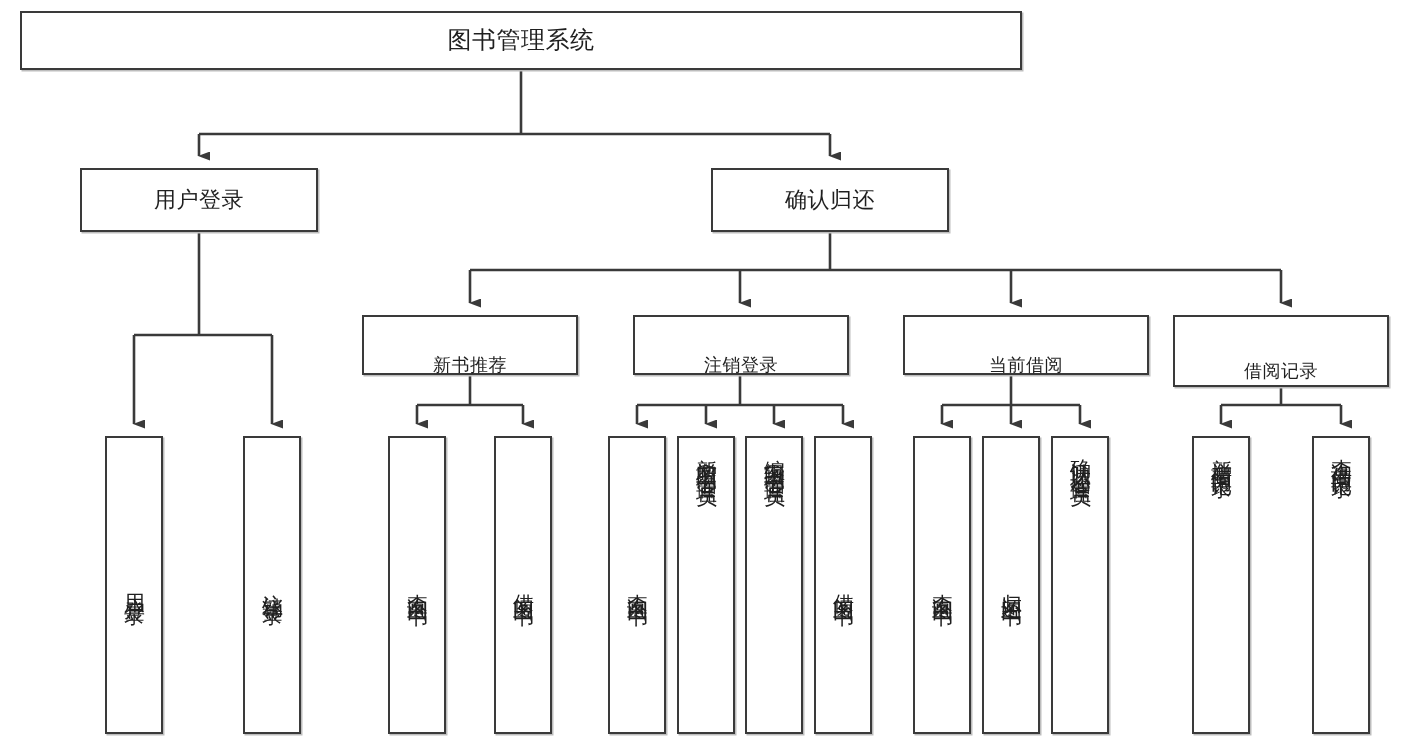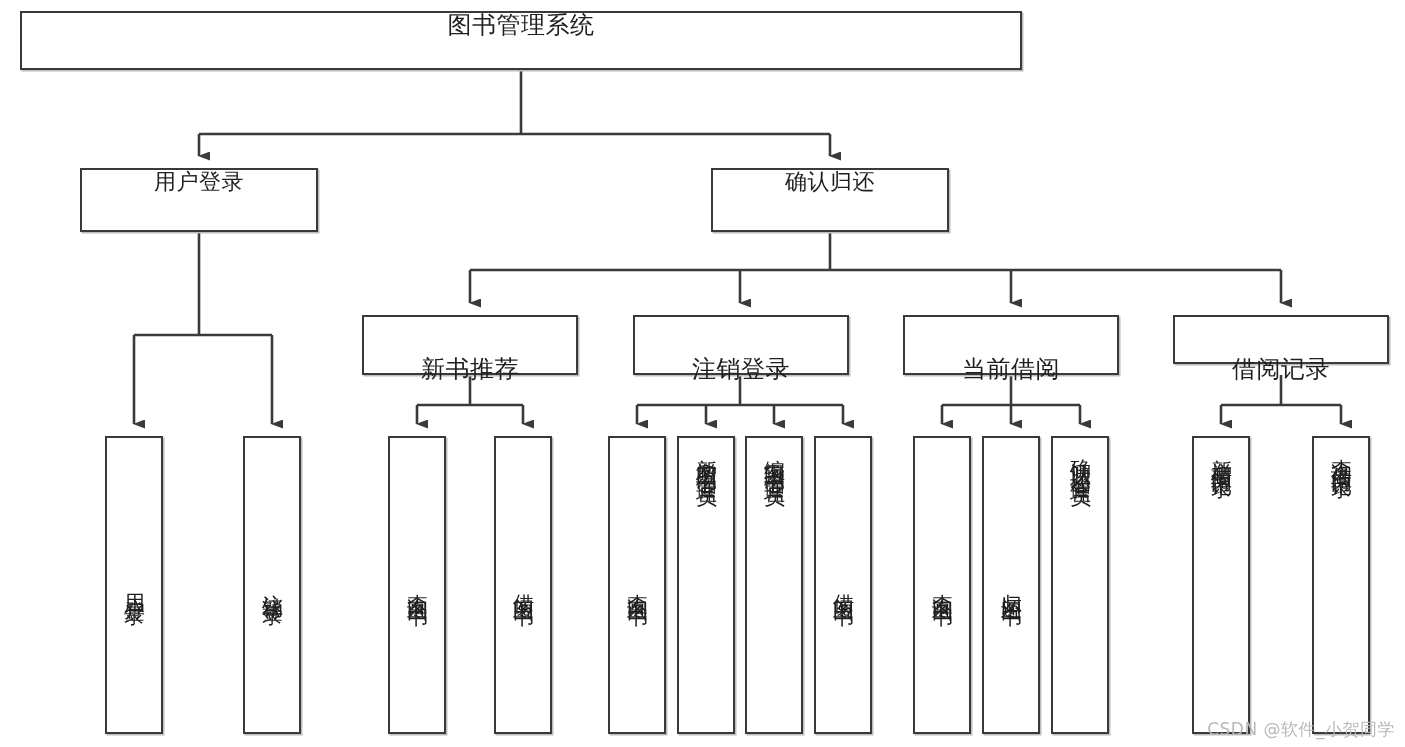--- a/index.html
+++ b/index.html
@@ -14,38 +14,39 @@
   #edges{position:absolute;left:0;top:0;width:1405px;height:747px;pointer-events:none;}
 
   
   .node{
     position:absolute;
     box-sizing:border-box;
     background:#ffffff;
     border:2.2px solid #3a3a3a;
     box-shadow:1.5px 1.5px 0 0 #bdbdbd;
     display:flex;
+    align-items:center;
     justify-content:center;
     text-align:center;
   }
   .node .label{
     display:block;
     line-height:1.06;
     letter-spacing:0.5px;
     color:#1f1f1f;
     white-space:nowrap;
   }
 
   
   .node.root{border-width:2.4px;}
   .node.root .label{font-size:24px;}
 
   
   .node.lvl2 .label{font-size:22px;}
-  .node.lvl3 .label{font-size:24px;margin-top:40px;}
+  .node.lvl3 .label{font-size:18px;margin-top:40px;}
 
   
   .node.leaf{
     align-items:flex-start;
     justify-content:center;
     padding-top:0;
   }
   .node.leaf .label{
     writing-mode:vertical-rl;
     text-orientation:upright;
@@ -137,25 +138,25 @@
   </div>
 
   <div class="node lvl3" style="left:362px;top:315px;width:216px;height:60px;">
     <span class="label">新书推荐</span>
   </div>
 
   <div class="node lvl3" style="left:633px;top:315px;width:216px;height:60px;">
     <span class="label">注销登录</span>
   </div>
 
-  <div class="node lvl3" style="left:903px;top:315px;width:216px;height:60px;">
+  <div class="node lvl3" style="left:903px;top:315px;width:246px;height:60px;">
     <span class="label">当前借阅</span>
   </div>
 
-  <div class="node lvl3" style="left:1173px;top:315px;width:216px;height:49px;">
+  <div class="node lvl3" style="left:1173px;top:315px;width:216px;height:72px;">
     <span class="label">借阅记录</span>
   </div>
 
   <div class="node leaf center-v" style="left:105px;top:436px;width:58px;height:298px;">
     <span class="label">用户登录</span>
   </div>
 
   <div class="node leaf center-v" style="left:243px;top:436px;width:58px;height:298px;">
     <span class="label">注销登录</span>
   </div>
@@ -197,15 +198,14 @@
   </div>
 
   <div class="node leaf top-v" style="left:1192px;top:436px;width:58px;height:298px;">
     <span class="label" style="padding-top: 4px;">新增借阅记录</span>
   </div>
 
   <div class="node leaf top-v" style="left:1312px;top:436px;width:58px;height:298px;">
     <span class="label" style="padding-top: 4px;">查询借阅记录</span>
   </div>
 
-  <div id="watermark">CSDN @软件_小贺同学</div>
 
 </div>
 
 </body></html>

